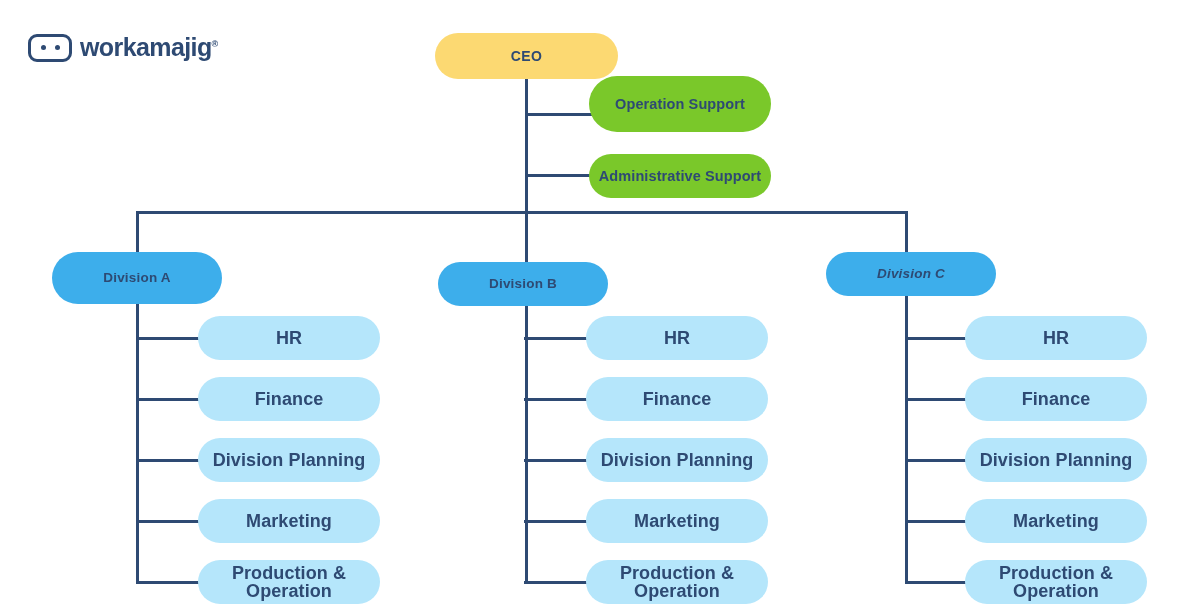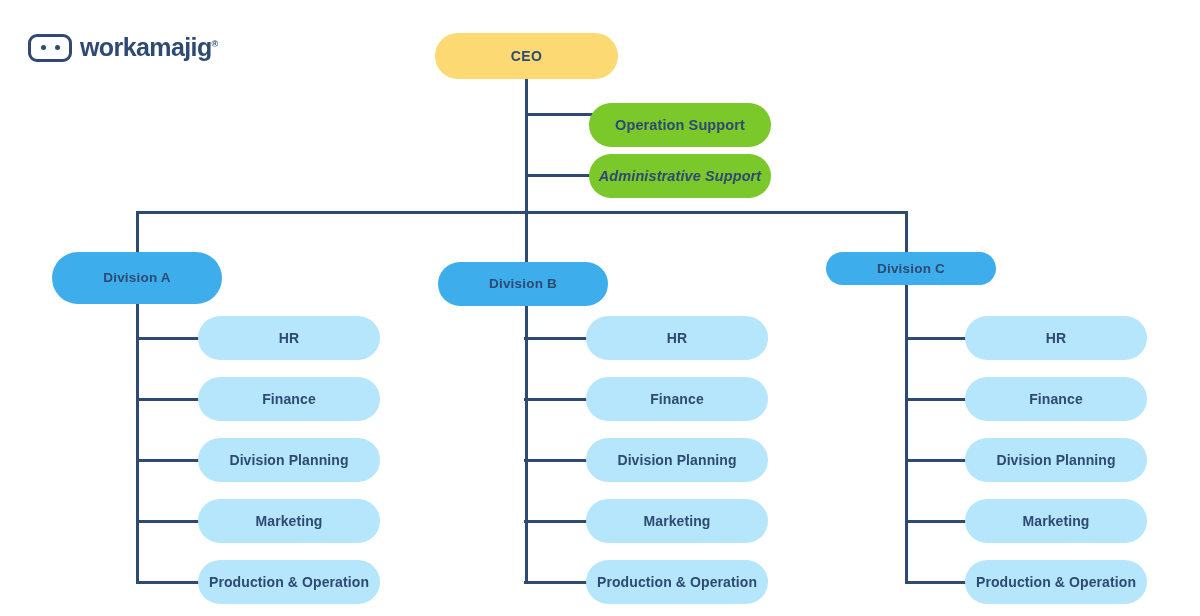--- a/index.html
+++ b/index.html
@@ -67,21 +67,21 @@
     font-size:14.5px;
     letter-spacing:.1px;
   }
   .node-division{
     background:#3DAEEB;
     font-size:13.5px;
     letter-spacing:.2px;
   }
   .node-sub{
     background:#B5E6FB;
-    font-size:14px;
+    font-size:18px;
     letter-spacing:.1px;
   }
 </style>
 </head>
 <body>
 
 <div id="canvas">
 
   <div class="logo">
     <div class="logo-mark">
@@ -92,26 +92,26 @@
   </div>
 
   <div class="node node-ceo" style="left:435px;top:22px;width:183px;height:46px;">
     <span>CEO</span>
   </div>
 
   <div class="line v" style="left:525px;top:68px;height:134px;"></div>
   <div class="line v" style="left:525px;top:200px;height:370px;"></div>
 
   <div class="line h" style="left:525px;top:102px;width:68px;"></div>
-  <div class="node node-support" style="left:589px;top:92px;width:182px;height:44px;">
+  <div class="node node-support" style="left:589px;top:65px;width:182px;height:56px;">
     <span>Operation Support</span>
   </div>
 
   <div class="line h" style="left:525px;top:163px;width:68px;"></div>
-  <div class="node node-support" style="left:589px;top:143px;width:182px;height:44px;font-style:italic;">
+  <div class="node node-support" style="left:589px;top:143px;width:182px;height:44px;">
     <span>Administrative Support</span>
   </div>
 
   <div class="line h" style="left:136px;top:200px;width:772px;"></div>
   <div class="line v" style="left:136px;top:200px;height:45px;"></div>
   <div class="line v" style="left:905px;top:200px;height:45px;"></div>
 
   <div class="node node-division" style="left:52px;top:241px;width:170px;height:52px;">
     <span>Division A</span>
   </div>
@@ -164,21 +164,21 @@
   <div class="line h" style="left:524px;top:509px;width:66px;"></div>
   <div class="node node-sub" style="left:586px;top:488px;width:182px;height:44px;">
     <span>Marketing</span>
   </div>
 
   <div class="line h" style="left:524px;top:570px;width:66px;"></div>
   <div class="node node-sub" style="left:586px;top:549px;width:182px;height:44px;">
     <span>Production &amp; Operation</span>
   </div>
 
-  <div class="node node-division" style="left:826px;top:241px;width:170px;height:33px;">
+  <div class="node node-division" style="left:826px;top:241px;width:170px;height:44px;font-style:italic;">
     <span>Division C</span>
   </div>
   <div class="line v" style="left:905px;top:245px;height:325px;"></div>
 
   <div class="line h" style="left:905px;top:326px;width:66px;"></div>
   <div class="node node-sub" style="left:965px;top:305px;width:182px;height:44px;">
     <span>HR</span>
   </div>
 
   <div class="line h" style="left:905px;top:387px;width:66px;"></div>

